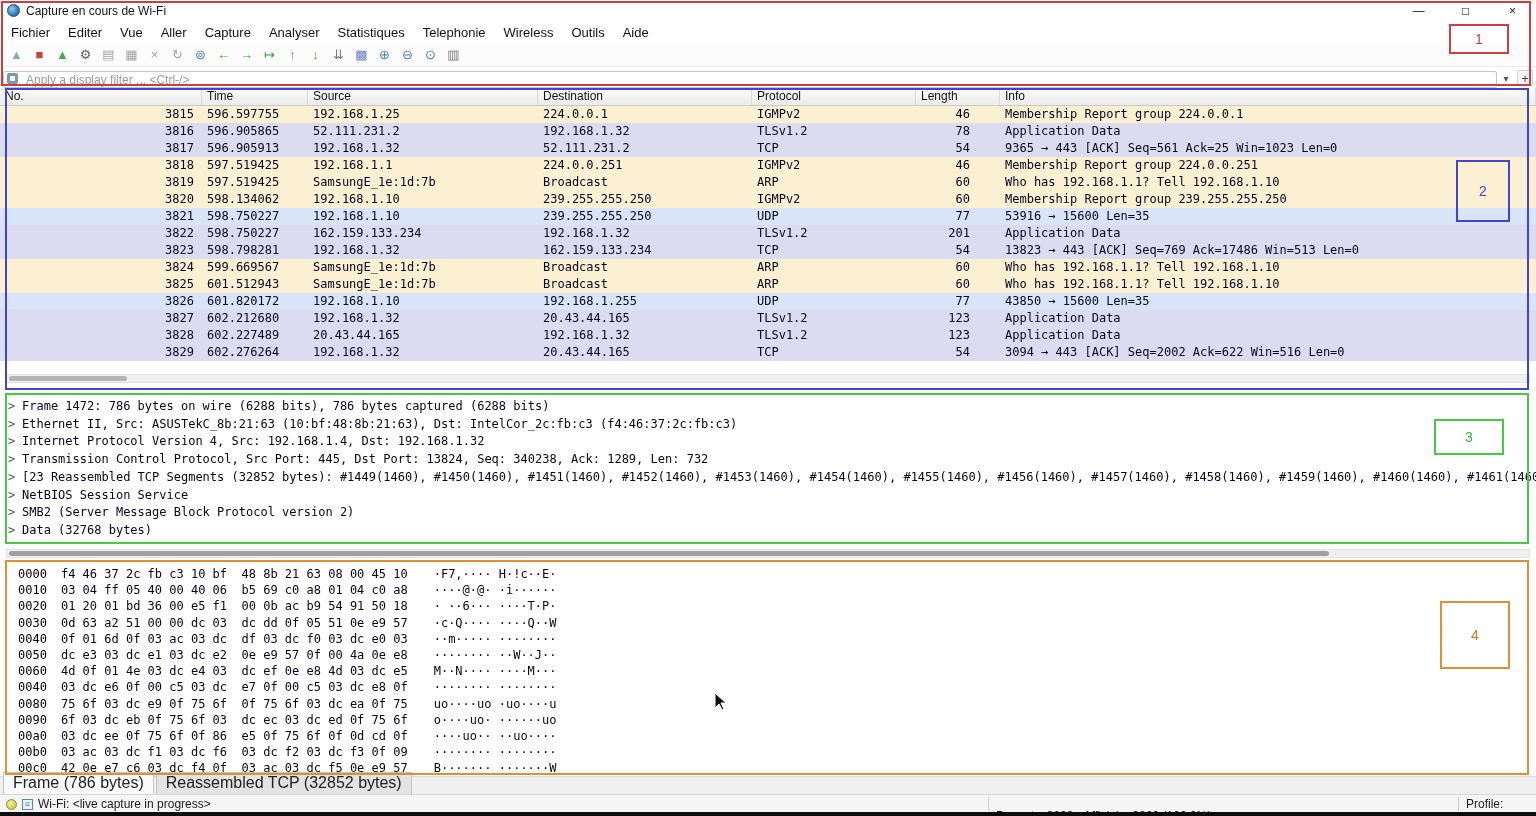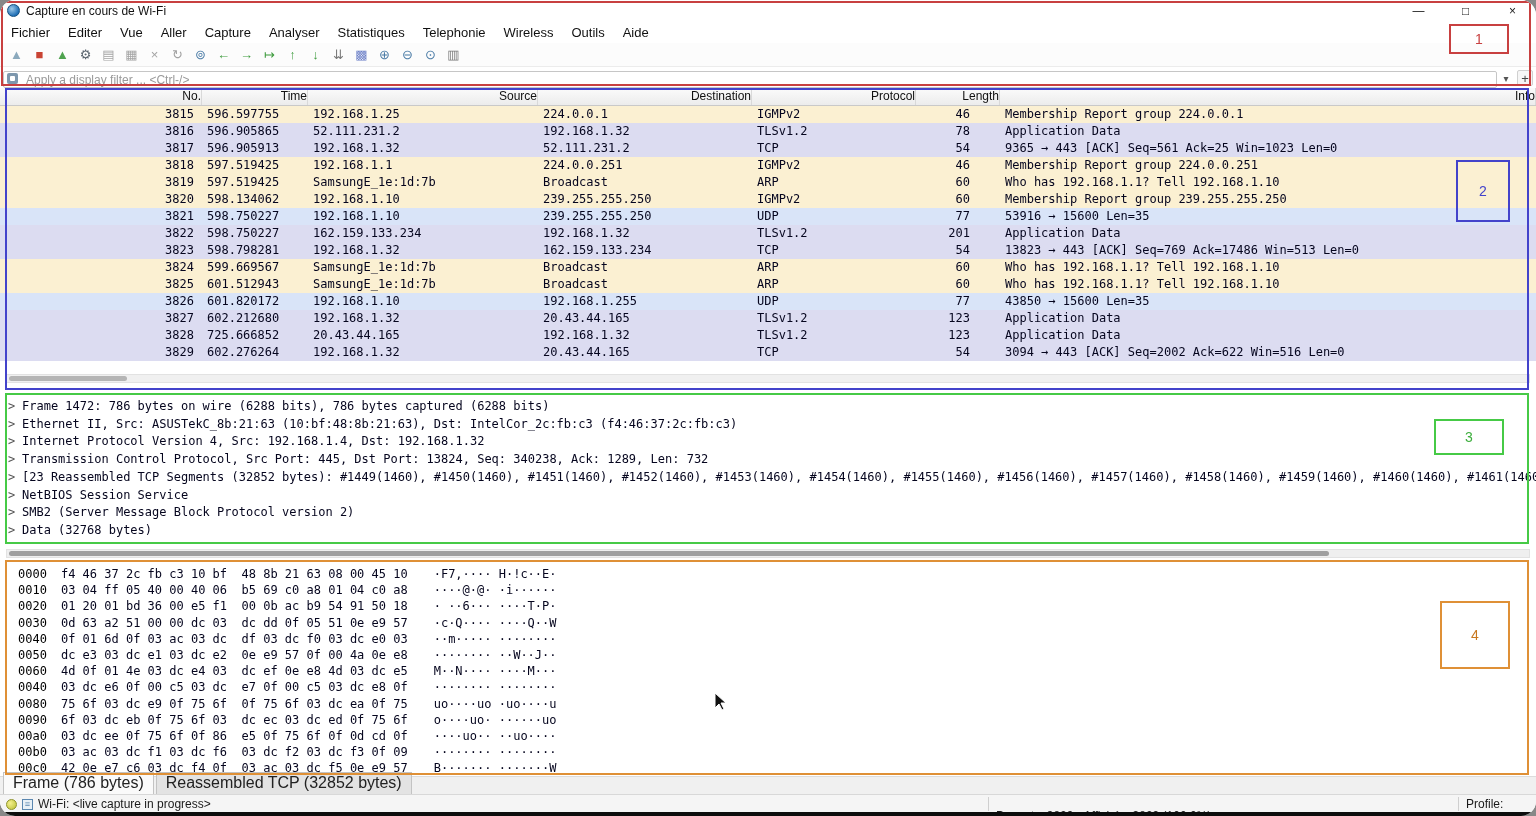--- a/index.html
+++ b/index.html
@@ -1,18 +1,18 @@
 <!DOCTYPE html>
 <html><head>
 <meta charset="utf-8">
 <style>
   * { margin:0; padding:0; box-sizing:border-box; }
   html,body { background:#888; }
   body { font-family:"Liberation Sans", sans-serif; }
-  .app { position:relative; width:1536px; height:816px; background:#ffffff; overflow:hidden;border-radius:15px; }
+  .app { position:relative; width:1536px; height:816px; background:#ffffff; overflow:hidden; }
 
   
   .titlebar { position:absolute; top:0; left:0; right:0; height:21px; background:#fff; display:flex; align-items:center; }
   .ws-icon { width:13px; height:13px; margin:0 6px 0 7px; border-radius:50%; background:radial-gradient(circle at 35% 35%, #9ec9e8, #1f6fb5 70%); border:1px solid #15507f; }
   .win-title { font-size:12px; color:#111; }
   .win-controls { position:absolute; right:0; top:0; height:21px; display:flex; }
   .win-btn { width:47px; height:21px; display:flex; align-items:center; justify-content:center; font-size:12px; color:#222; }
 
   
   .menubar { position:absolute; top:21px; left:0; right:0; height:22px; background:#fff; display:flex; align-items:center; padding-left:2px; }
@@ -28,21 +28,21 @@
   .filter-input { width:100%; height:17px; border:1px solid #c6c6c6; border-radius:2px; padding:0 4px 0 22px; font-size:12px; color:#222; background:#fff; font-family:"Liberation Sans", sans-serif; }
   .filter-input::placeholder { color:#9a9a9a; }
   .bm-icon { position:absolute; left:4px; top:3px; width:11px; height:11px; background:#7d97ad; border-radius:2px; }
   .bm-icon::after { content:""; position:absolute; left:3px; top:3px; width:5px; height:5px; background:#fff; border-radius:1px; }
   .filter-caret { width:18px; text-align:center; font-size:10px; color:#555; }
   .filter-plus { width:16px; height:16px; display:flex; align-items:center; justify-content:center; font-size:13px; color:#444; border:1px solid #d0d0d0; border-radius:2px; margin-left:2px; background:#f6f6f6; }
 
   
   .grid7 { display:grid; grid-template-columns:202px 106px 230px 214px 164px 84px 1fr; }
   .phead { position:absolute; top:88px; left:0; right:0; height:18px; background:linear-gradient(#fbfbfb,#ececec); border-bottom:1px solid #c9c9c9; font-size:12px; color:#111; }
-  .phead span { padding:1px 0 0 5px; border-right:1px solid #d9d9d9; overflow:hidden; white-space:nowrap;text-align:right; }
+  .phead span { padding:1px 0 0 5px; border-right:1px solid #d9d9d9; overflow:hidden; white-space:nowrap; }
   .prows { position:absolute; top:106px; left:0; right:0; font-family:"DejaVu Sans Mono", monospace; font-size:12px; color:#05051e; }
   .prow { height:17px; line-height:17.5px; }
   .prow span { overflow:hidden; white-space:nowrap; padding-left:5px; }
   .prow .no { text-align:right; padding-right:8px; padding-left:0; }
   .prow .len { text-align:right; padding-right:30px; padding-left:0; }
   .c-chat { background:#fbf0d2; }
   .c-tcp  { background:#dcdcf1; }
   .c-udp  { background:#d9e4f8; }
 
   .plist-scroll { position:absolute; top:374px; left:6px; right:6px; height:9px; background:#f0f0f0; border:1px solid #e2e2e2; }
@@ -325,21 +325,21 @@
         <span>602.212680</span>
         <span>192.168.1.32</span>
         <span>20.43.44.165</span>
         <span>TLSv1.2</span>
         <span class="len">123</span>
         <span>Application Data</span>
       </div>
 
       <div class="prow grid7 c-tcp">
         <span class="no">3828</span>
-        <span>725.666852</span>
+        <span>602.227489</span>
         <span>20.43.44.165</span>
         <span>192.168.1.32</span>
         <span>TLSv1.2</span>
         <span class="len">123</span>
         <span>Application Data</span>
       </div>
 
       <div class="prow grid7 c-tcp">
         <span class="no">3829</span>
         <span>602.276264</span>

